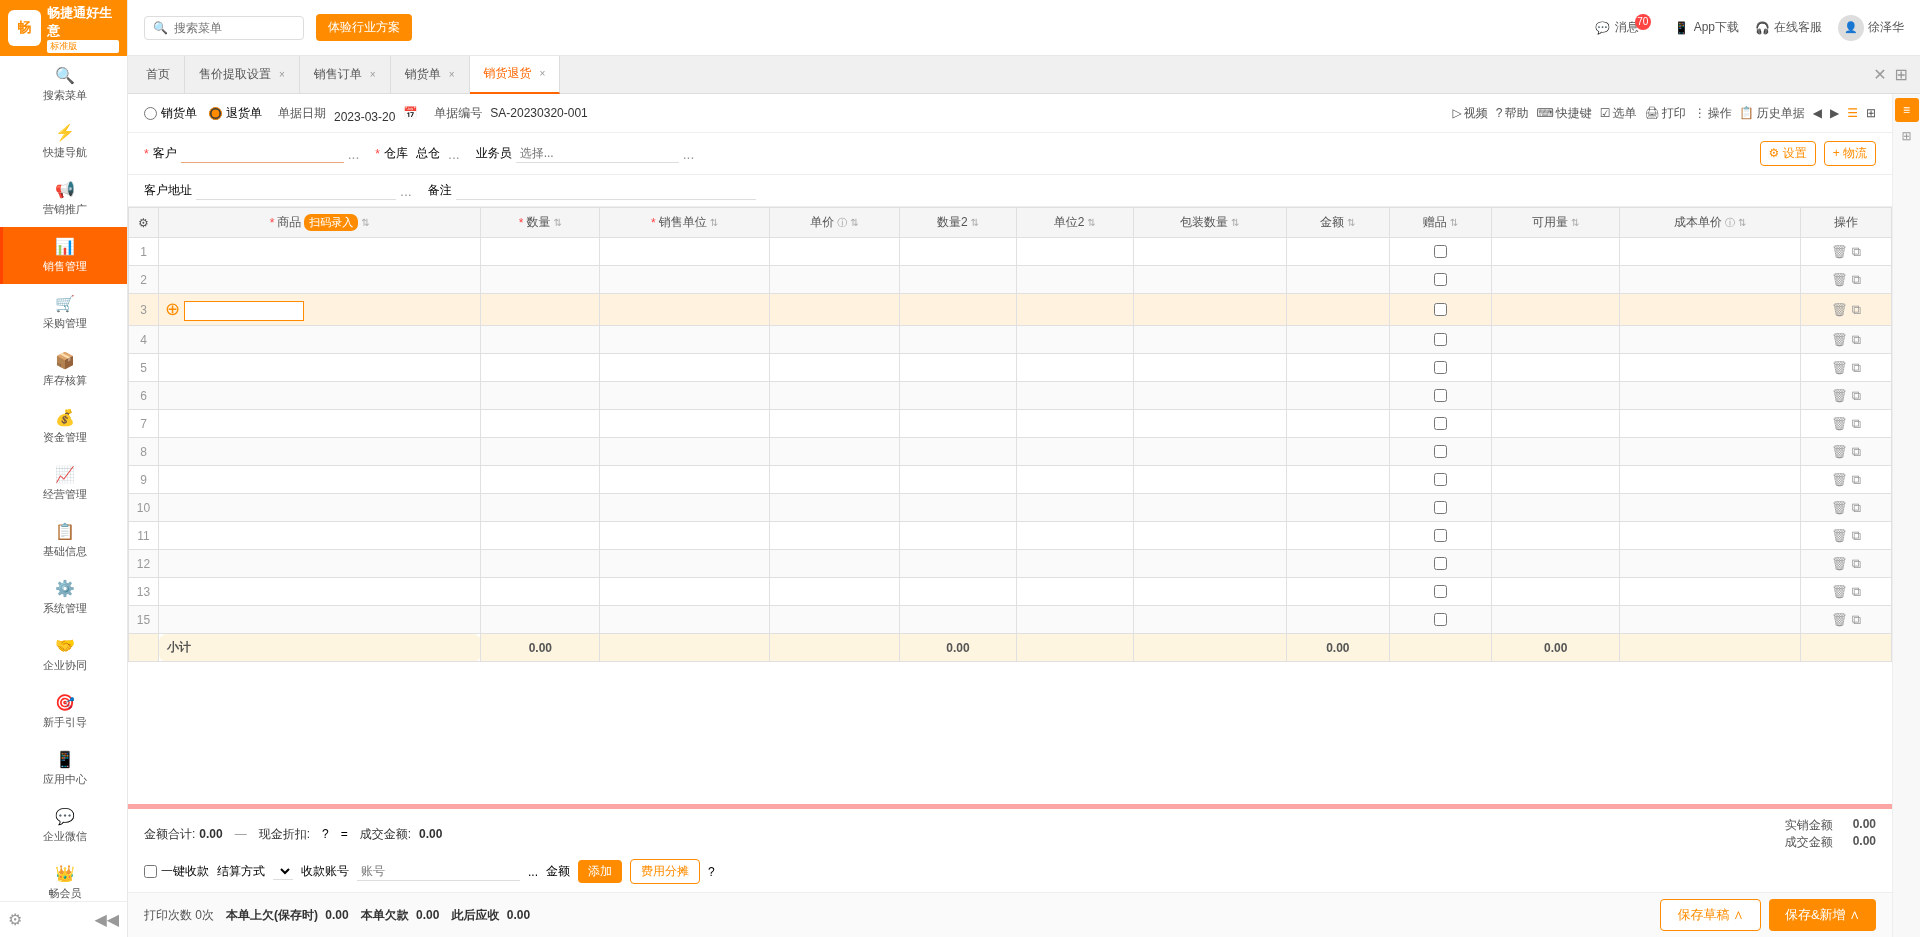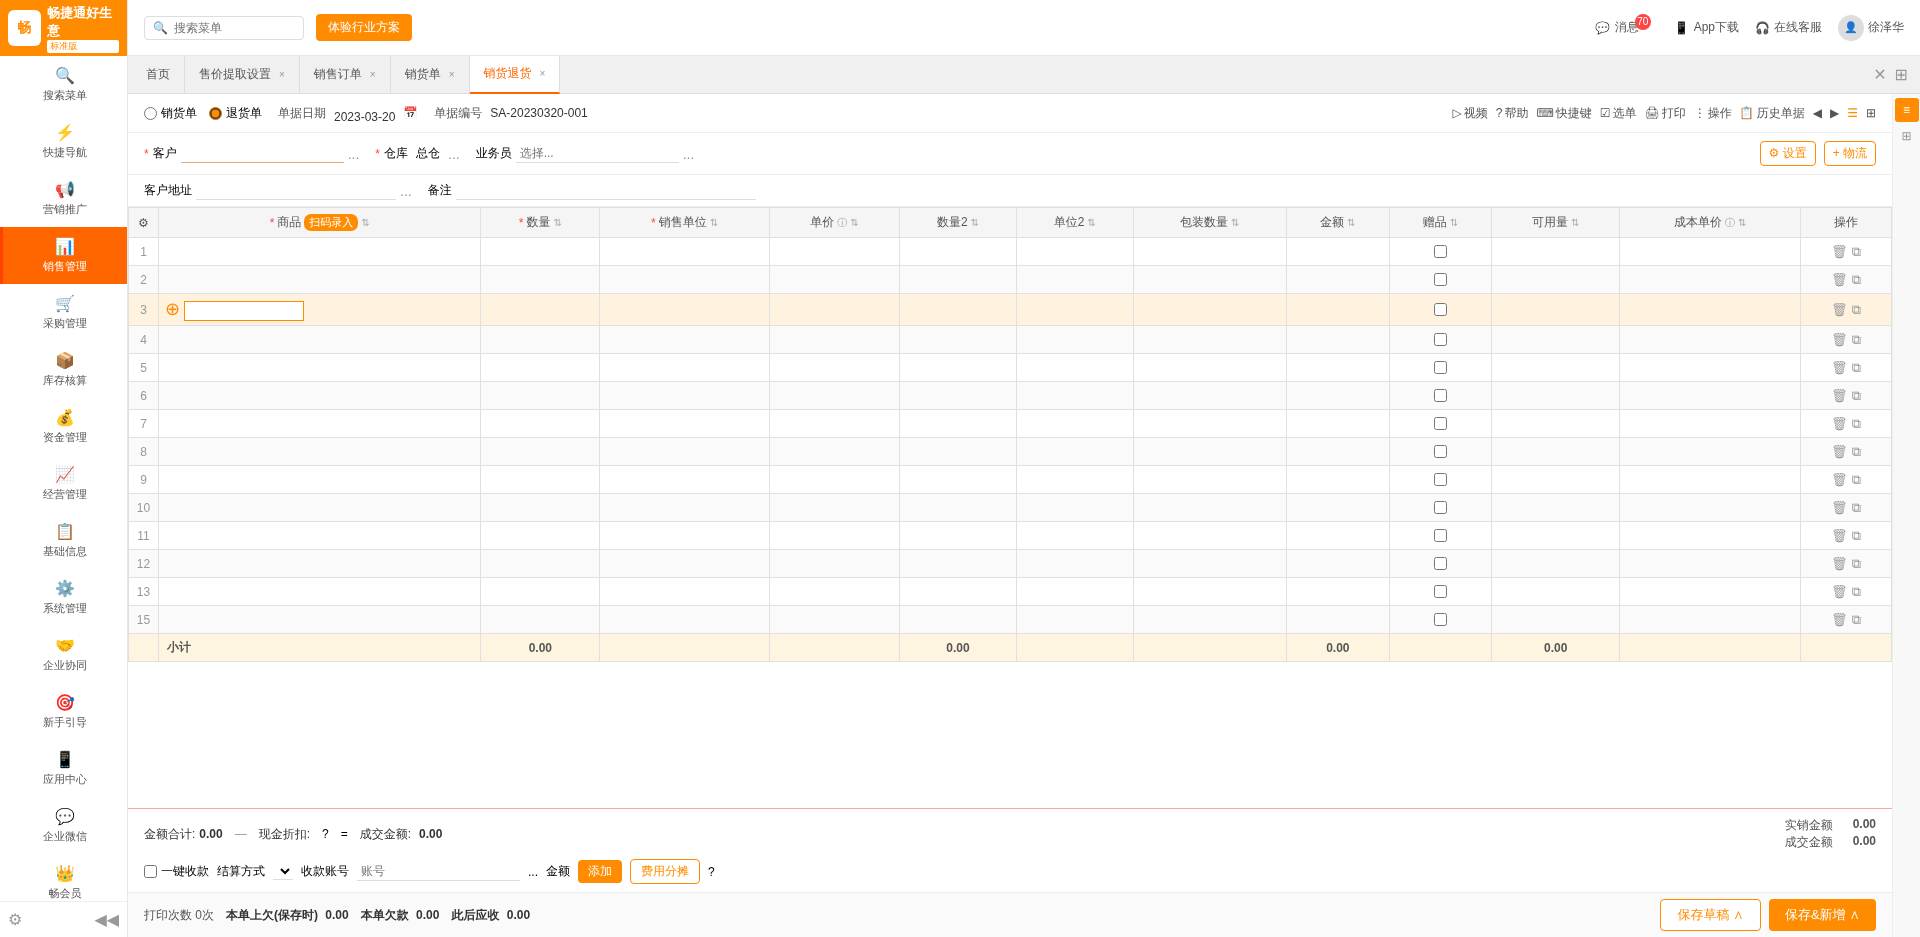--- a/index.html
+++ b/index.html
@@ -69,21 +69,21 @@
     table tbody tr.active-row { background: #fff3e0; }
     table tbody td { padding: 4px 6px; border: 1px solid #e0e0e0; text-align: center; color: #333; height: 28px; }
     table tbody td:first-child { color: #999; width: 30px; }
     table tbody td.add-icon { color: #ff8c00; font-size: 16px; cursor: pointer; text-align: left; }
     .action-icons { display: flex; gap: 4px; justify-content: center; }
     .action-icon { cursor: pointer; color: #999; font-size: 13px; }
     .checkbox-cell { display: flex; align-items: center; justify-content: center; }
     .totals-row td { background: #fdf5e0; font-weight: bold; color: #555; }
 
     
-    .footer { padding: 8px 16px; border-top: 1px solid #fca5a5; flex-shrink: 0; }
+    .footer { padding: 8px 16px; border-top: 5px solid #fca5a5; flex-shrink: 0; }
     .footer-row1 { display: flex; align-items: center; gap: 12px; margin-bottom: 8px; }
     .footer-amount { display: flex; align-items: center; gap: 4px; color: #333; }
     .footer-dash { color: #999; }
     .footer-row2 { display: flex; align-items: center; gap: 8px; }
     .footer-checkbox { display: flex; align-items: center; gap: 4px; }
     .footer-input { border: none; border-bottom: 1px solid #ddd; padding: 2px 4px; min-width: 80px; outline: none; }
     .footer-btn { background: #ff8c00; color: #fff; border: none; border-radius: 4px; padding: 3px 10px; cursor: pointer; font-size: 12px; }
     .footer-btn-outline { border: 1px solid #ff8c00; color: #ff8c00; background: #fff; border-radius: 4px; padding: 3px 10px; cursor: pointer; font-size: 12px; }
 
     
@@ -724,21 +724,21 @@
                   <td></td>
                   <td>
                     <div class="action-icons">
                       <span class="action-icon">🗑</span>
                       <span class="action-icon">⧉</span>
                     </div>
                   </td>
                 </tr>
                 <tr class="totals-row">
   <td></td>
-  <td style="text-align:left;padding-left:8px;">小计</td>
+  <td style="text-align:left;padding-left:8px;border-radius:8px;">小计</td>
   <td>0.00</td>
   <td></td>
   <td></td>
   <td>0.00</td>
   <td></td>
   <td></td>
   <td>0.00</td>
   <td></td>
   <td>0.00</td>
   <td></td>

